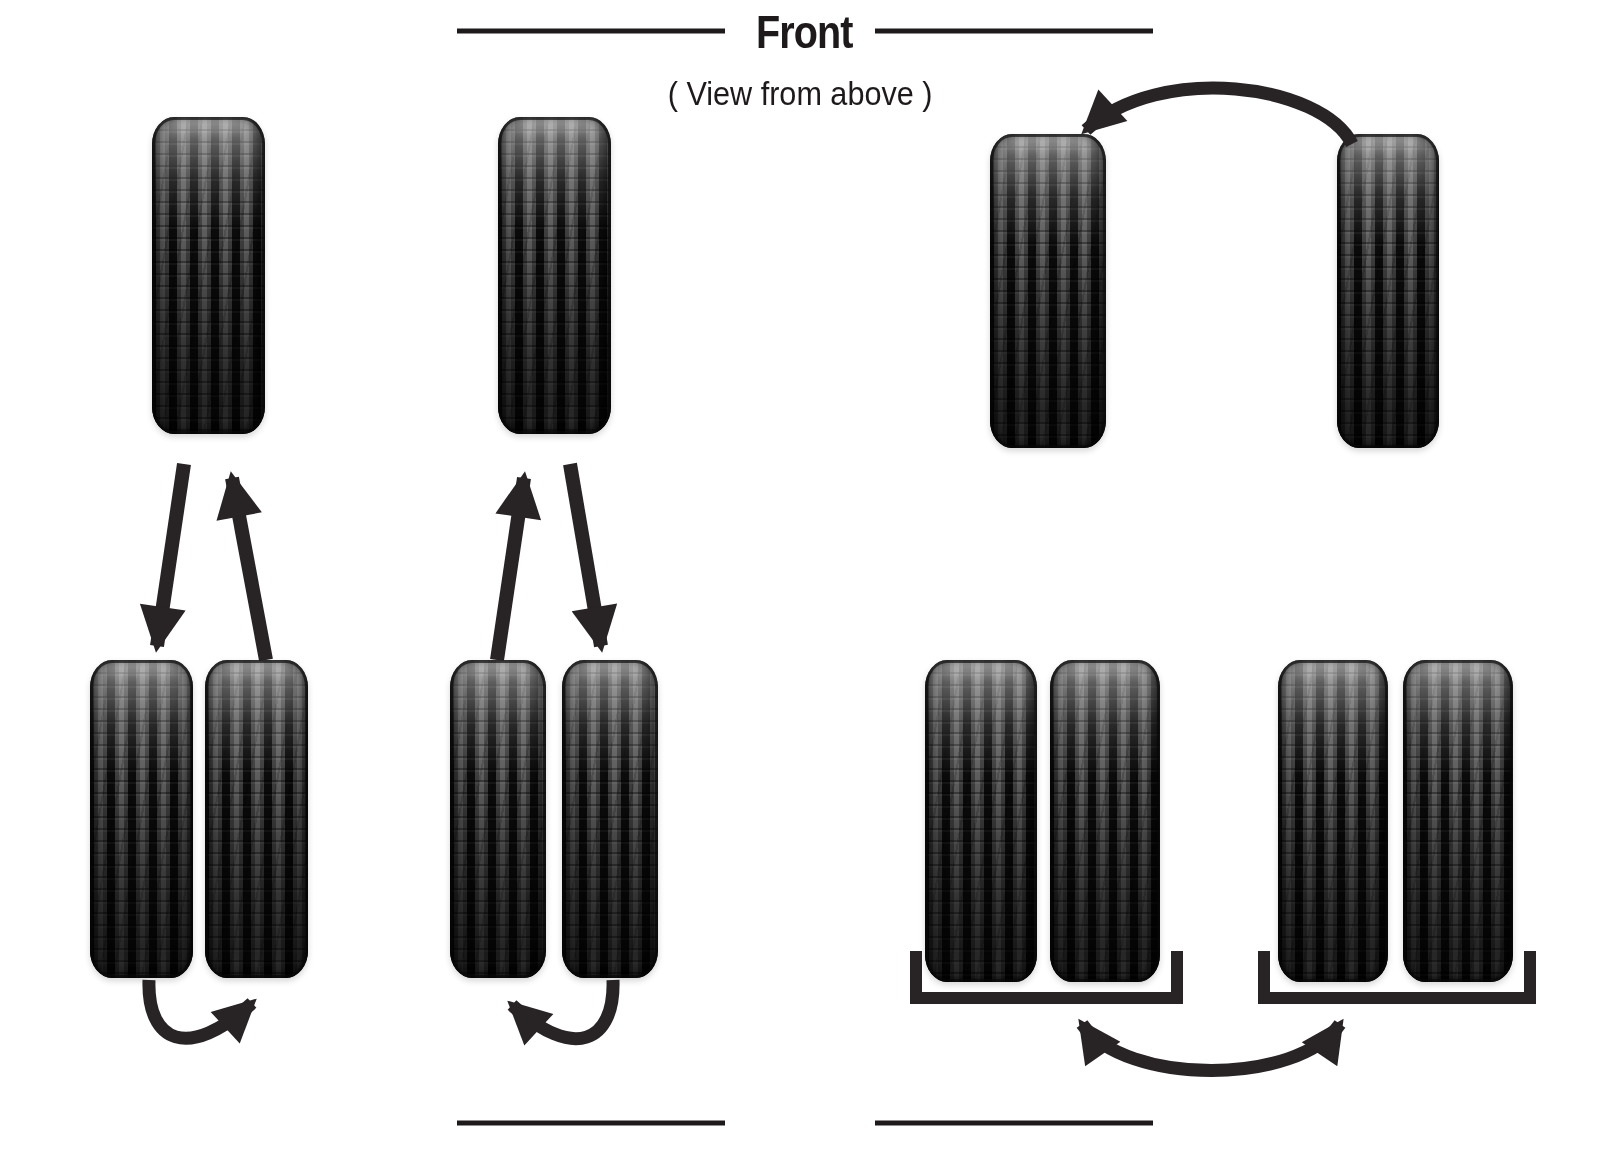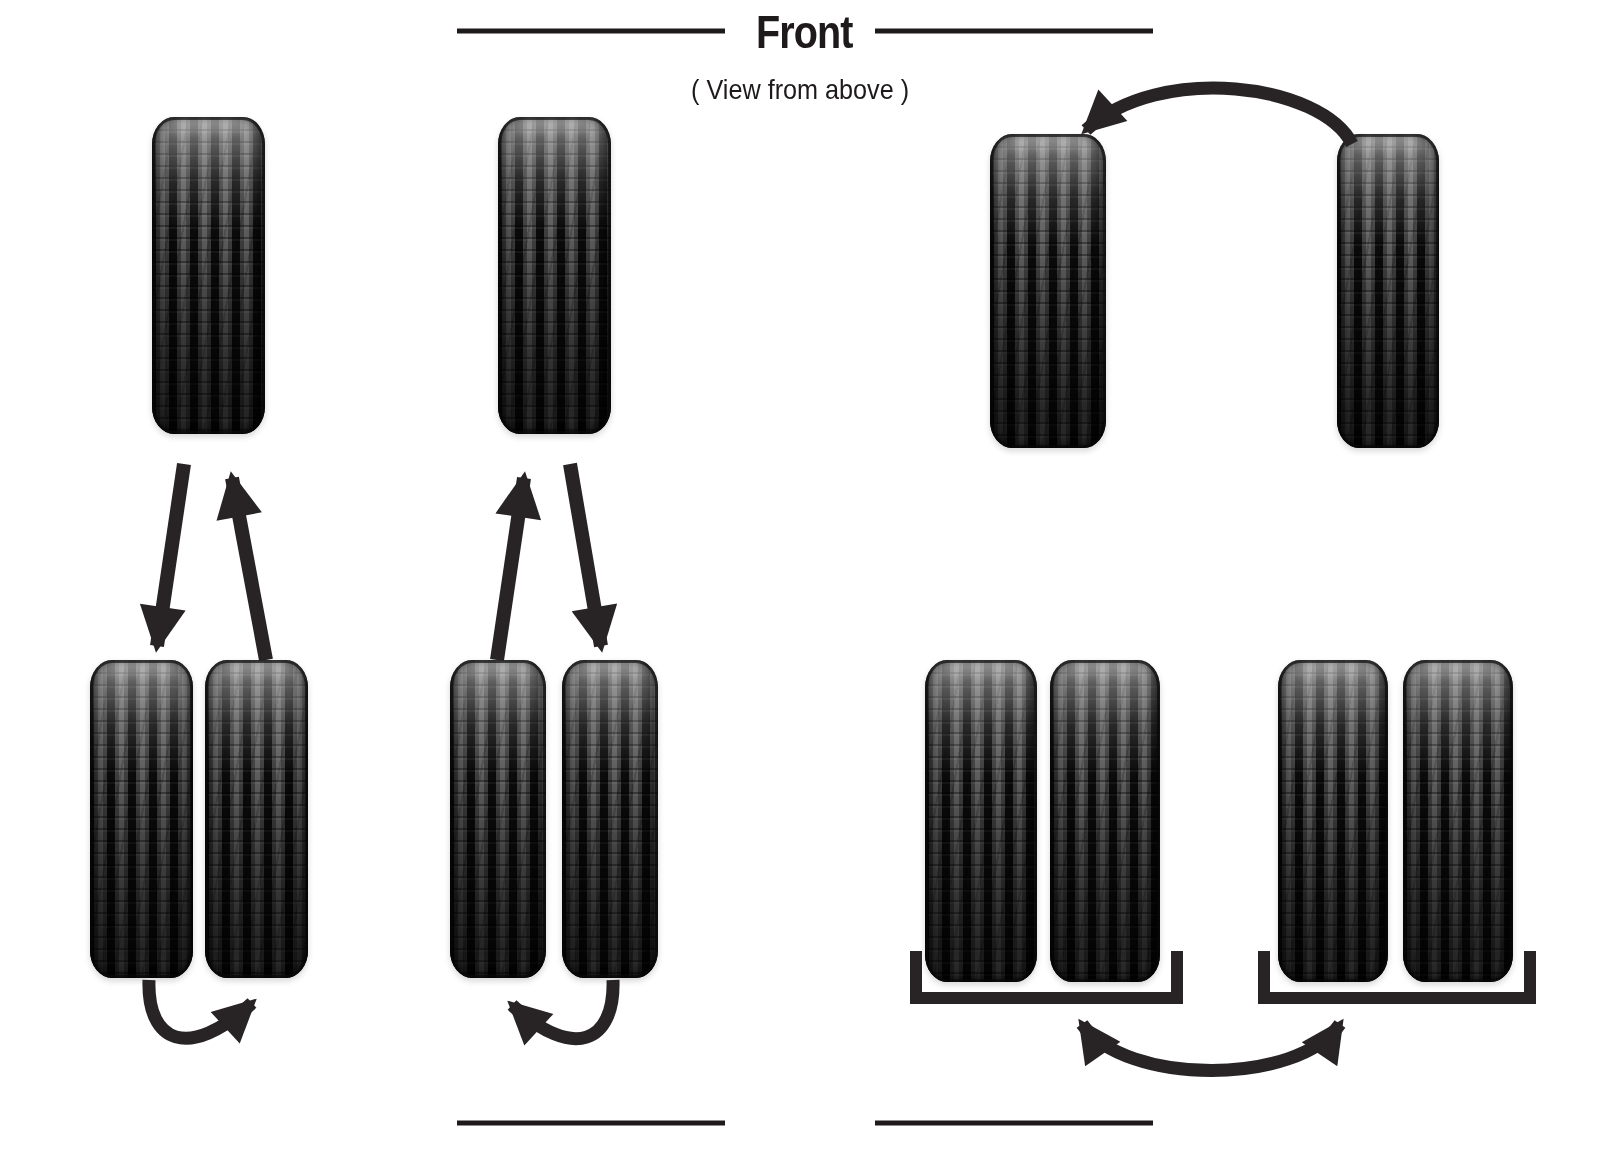--- a/index.html
+++ b/index.html
@@ -15,21 +15,21 @@
     background:var(--background);overflow:hidden;
     font-family:"Liberation Sans", sans-serif;color:var(--ink);
   }
   
   .title{position:absolute;left:0;right:0;text-align:center;font-weight:700;
          font-size:46px;line-height:1;z-index:3;letter-spacing:-1px;padding-left:8px;}
   .title .squeeze{display:inline-block;transform:scaleX(.86);transform-origin:center;}
   .front-title{top:9px;}
   .rear-title{top:1098px;}
   .subtitle{position:absolute;left:0;right:0;top:76px;text-align:center;
-            font-size:28px;font-weight:400;line-height:1;z-index:3;}
+            font-size:34px;font-weight:400;line-height:1;z-index:3;}
   .subtitle .squeeze{display:inline-block;transform:scaleX(.9);transform-origin:center;}
   
   .tire{
     position:absolute;z-index:1;border-radius:22px/27px;overflow:hidden;
     background:
       repeating-linear-gradient(180deg, rgba(0,0,0,.35) 0 2px, rgba(255,255,255,.05) 2px 4px, transparent 4px 12px),
       repeating-linear-gradient(100deg, transparent 0 7px, rgba(0,0,0,.16) 7px 9px, transparent 9px 14px),
       repeating-linear-gradient(90deg, var(--tire_groove) 0 4px, #3f3f3f 4px 8px, var(--tire_rib) 8px 13px, #3f3f3f 13px 17px, var(--tire_groove) 17px 21px);
     box-shadow:0 3px 6px rgba(0,0,0,.16);
   }

